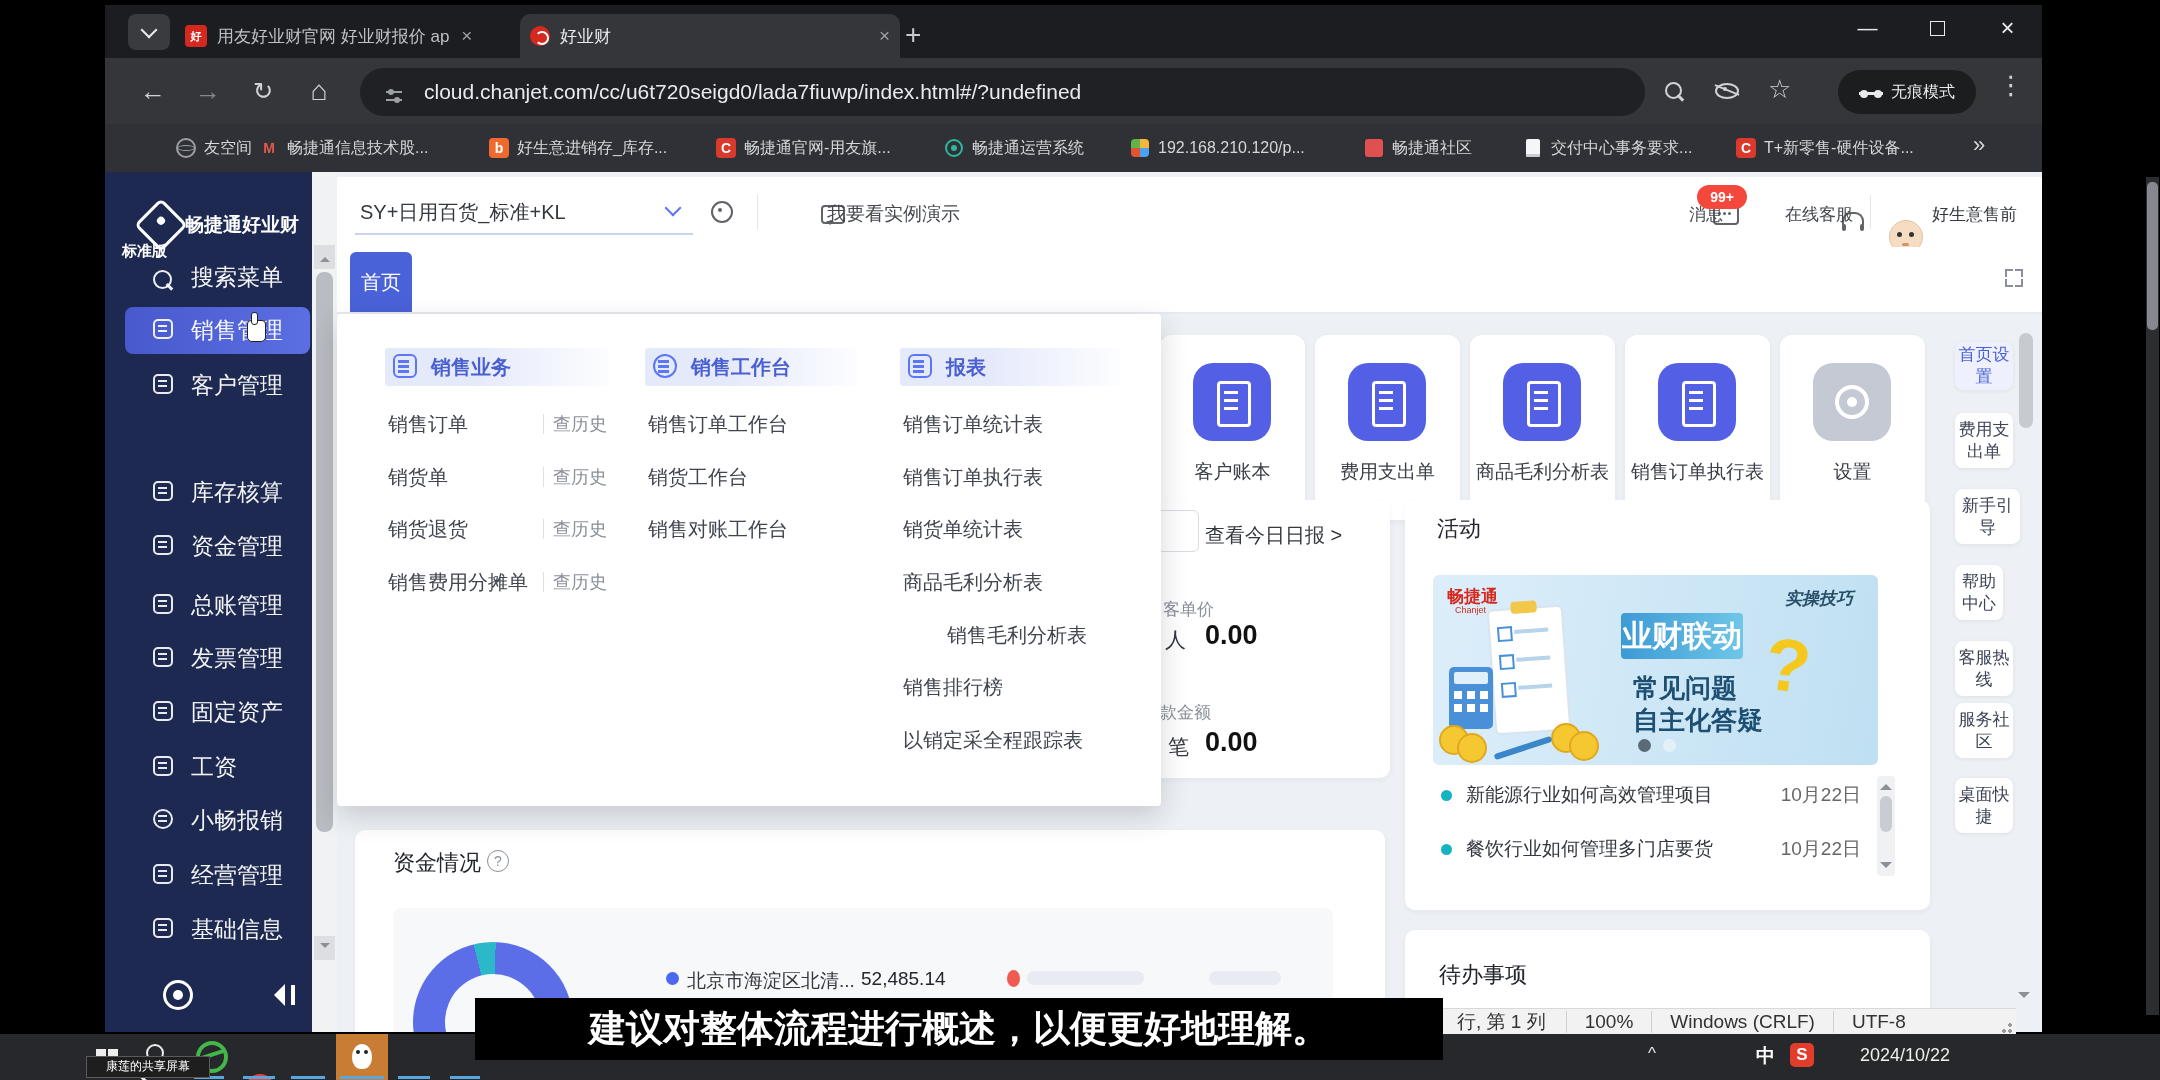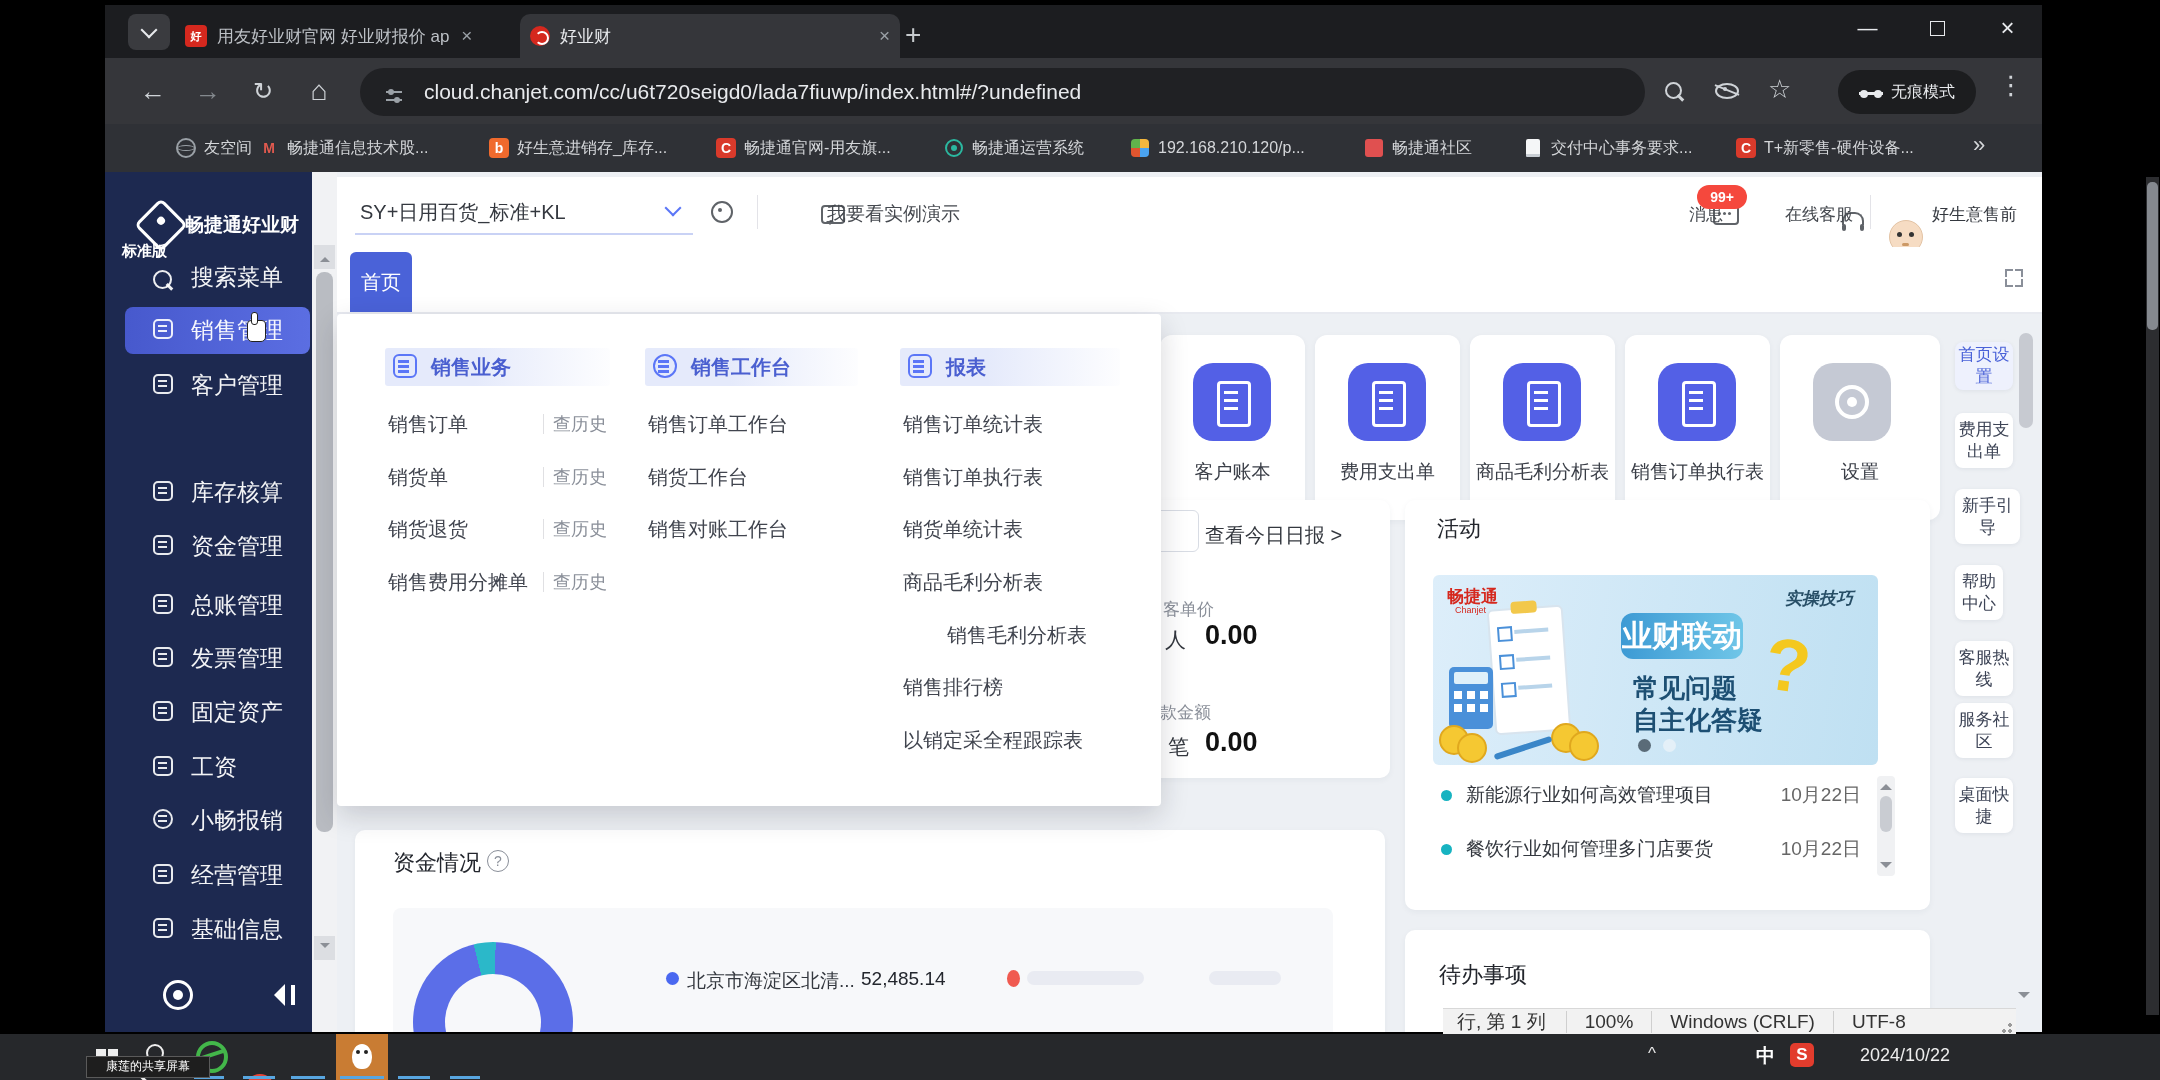--- a/index.html
+++ b/index.html
@@ -97,21 +97,21 @@
   .i-gearw::after{content:"";position:absolute;left:8px;top:8px;width:10px;height:10px;background:#fff;border-radius:50%;}
   .rail{background:#fff;border-radius:8px;box-shadow:0 1px 4px rgba(40,50,80,.08);font-size:17px;line-height:22px;
         color:#3d4456;text-align:center;display:flex;align-items:center;justify-content:center;}
   .rail-active{background:#eef1fd;color:#4a62d8;}
   .tri-up{width:0;height:0;border:6px solid transparent;border-bottom-color:#8b8f96;}
   .tri-dn{width:0;height:0;border:6px solid transparent;border-top-color:#8b8f96;}
   .skel{background:#e9ebf2;border-radius:7px;height:14px;}
   .news-dot{width:11px;height:11px;border-radius:50%;background:#17b3c1;}
   .banner{background:linear-gradient(100deg,#ddeefa,#bfe0f2);border-radius:6px;overflow:hidden;}
   .hl-badge{background:linear-gradient(90deg,#3d9ad4,#6fc6e8);color:#fff;font-weight:bold;font-size:30px;
-            display:flex;align-items:center;justify-content:center;border-radius:12px;}
+            display:flex;align-items:center;justify-content:center;border-radius:4px;}
   .fs-c{position:absolute;width:6px;height:6px;border:2px solid #8a8f99;}
   .cursor-hand{position:absolute;width:17px;height:20px;background:#fff;border:1.5px solid #222;border-radius:4px 4px 5px 5px;}
   .cursor-hand::before{content:"";position:absolute;left:3px;top:-9px;width:5px;height:11px;background:#fff;border:1.5px solid #222;border-radius:3px;}
 
   
   .taskbar{background:#26282b;}
   .i-win{width:10px;height:10px;background:#eee;box-shadow:12px 0 #eee,0 12px #eee,12px 12px #eee;}
   .underln{position:absolute;bottom:1px;height:3px;background:#58a6e0;}
   .i-chrome{width:28px;height:28px;border-radius:50%;background:conic-gradient(from -60deg,#ea4335 0 120deg,#fbbc05 120deg 240deg,#34a853 240deg 360deg);position:relative;}
   .i-chrome::before{content:"";position:absolute;left:7px;top:7px;width:14px;height:14px;background:#fff;border-radius:50%;}
@@ -347,21 +347,21 @@
           <span class="tile-doc"></span>
         </div>
       <div class="tile-lab">商品毛利分析表</div>
     </div>
     <div class="a tile" style="left:1520px;top:163px;width:145px;height:185px;">
       <div class="tile-ic">
           <span class="tile-doc"></span>
         </div>
       <div class="tile-lab">销售订单执行表</div>
     </div>
-    <div class="a tile" style="left:1675px;top:163px;width:160px;height:185px;">
+    <div class="a tile" style="left:1675px;top:163px;width:145px;height:185px;">
       <div class="tile-ic" style="background:#c5c9d4;">
           <span class="i-gearw"></span>
         </div>
       <div class="tile-lab">设置</div>
     </div>
 
     <div class="a card" style="left:955px;top:328px;width:330px;height:278px;">
       <div class="a" style="left:85px;top:10px;width:52px;height:40px;border:1px solid #d8dce4;border-radius:6px;background:#fff;"></div>
       <div class="a" style="left:145px;top:22px;font-size:20px;color:#34383f;">查看今日日报 &gt;</div>
       <div class="a" style="left:103px;top:98px;font-size:17px;color:#8a8f99;">客单价</div>
@@ -528,14 +528,15 @@
 
     <div class="a" style="left:1648px;top:10px;color:#e8e8e8;font-size:17px;">^</div>
 
     <div class="a" style="left:1756px;top:9px;color:#fff;font-size:19px;font-weight:bold;">中</div>
     <div class="a" style="left:1790px;top:9px;width:24px;height:24px;background:#e23c2d;border-radius:5px;color:#fff;font-weight:bold;font-size:17px;text-align:center;line-height:24px;">S</div>
     <div class="a" style="left:1838px;top:11px;width:134px;color:#eee;font-size:18px;text-align:center;">2024/10/22</div>
 
   </div>
   <div class="a" style="left:86px;top:1056px;width:122px;height:20px;background:#1e1e1e;border:1px solid #5a5a5a;color:#fff;font-size:12px;text-align:center;line-height:19px;z-index:70;">康莲的共享屏幕</div>
 
+  <div class="a subtitle" style="left:475px;top:998px;width:968px;height:62px;z-index:60;">建议对整体流程进行概述，以便更好地理解。</div>
 
 </div>
 
 </body></html>

